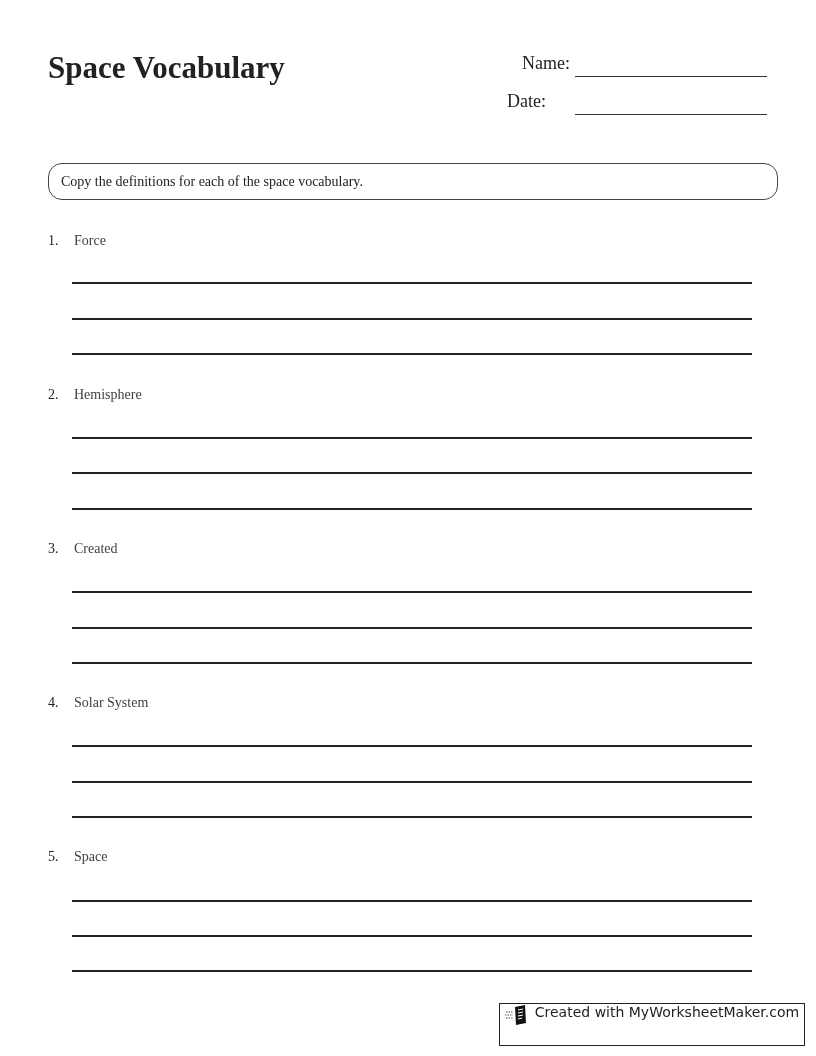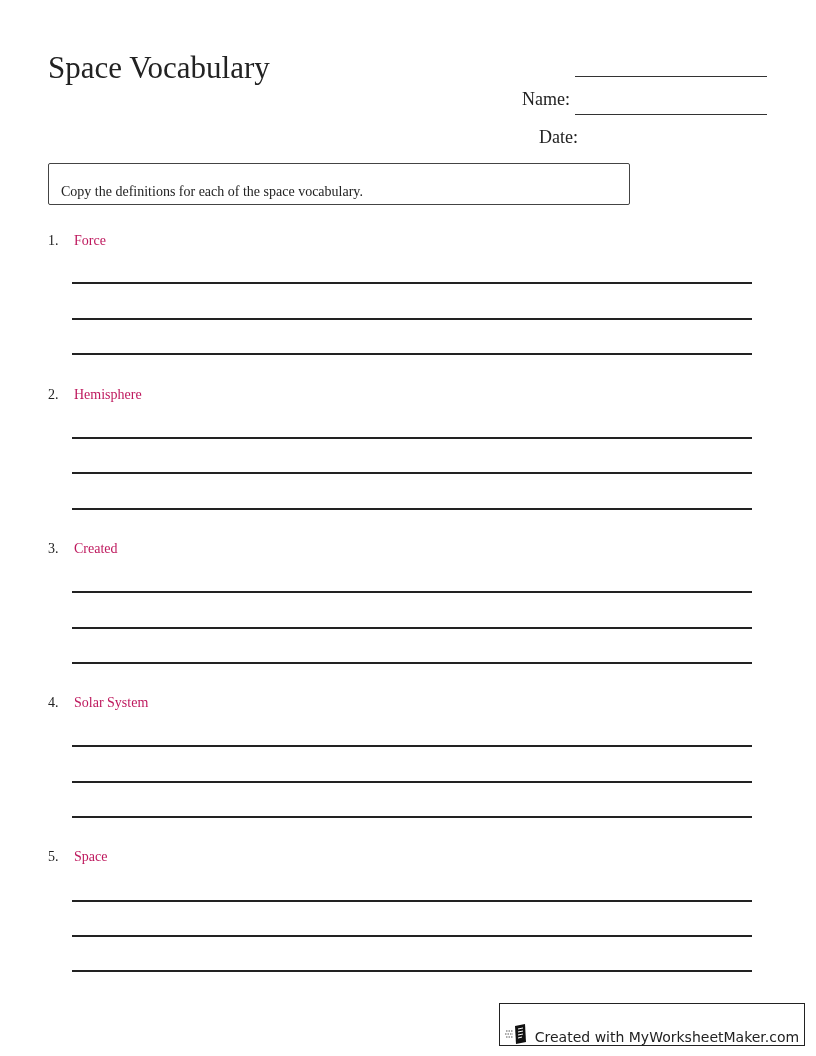--- a/index.html
+++ b/index.html
@@ -3,55 +3,55 @@
   <meta charset="utf-8">
   <style>
     html, body { margin: 0; padding: 0; }
     body {
       width: 816px; height: 1056px; background: #ffffff; position: relative;
       font-family: "Liberation Serif", "DejaVu Serif", serif; color: #222;
       overflow: hidden;
     }
     .title {
       position: absolute; left: 48px; top: 50px;
-      font-size: 31px; color: #222; margin: 0; font-weight: normal;
+      font-size: 31px; color: #222; margin: 0; font-weight: bold;
     }
     .field { position: absolute; font-size: 18px; color: #222; }
-    .field .label { position: absolute; right: 0; white-space: nowrap; margin-top: 36px; }
+    .field .label { position: absolute; right: 0; white-space: nowrap; }
     .field-line { position: absolute; height: 0; border-bottom: 1px solid #333; }
     .instructions {
-      position: absolute; left: 48px; top: 163px; width: 582px; height: 37px;
-      border: 1px solid #444; border-radius: 2px; box-sizing: border-box;
-      font-size: 14px; padding: 20px 12px; color: #222;
+      position: absolute; left: 48px; top: 163px; width: 730px; height: 37px;
+      border: 1px solid #444; border-radius: 14px; box-sizing: border-box;
+      font-size: 14px; padding: 10px 12px; color: #222;
     }
     .question { position: absolute; left: 48px; width: 720px; }
     .q-num { position: absolute; left: 0; top: 0; font-size: 14px; color: #222; }
-    .q-term { position: absolute; left: 26px; top: 0; font-size: 14px; color: #be185d; }
+    .q-term { position: absolute; left: 26px; top: 0; font-size: 14px; color: #404040; }
     .answer-line {
       position: absolute; left: 24px; width: 680px; height: 2px; background: #222;
     }
     .footer {
       position: absolute; left: 499px; top: 1003px; width: 306px; height: 43px;
       border: 1px solid #222; box-sizing: border-box;
-      display: flex; align-items: flex-end; justify-content: center;
+      display: flex; align-items: flex-start; justify-content: center;
       font-family: "DejaVu Sans", sans-serif; font-size: 14px; color: #222;
     }
     .footer .logo { width: 24px; height: 22px; margin-right: 6px; }
   </style>
 </head>
 <body>
 
 <h1 class="title">Space Vocabulary</h1>
 
 <div class="field" style="left:430px; top:53px; width:140px; height:24px;">
   <span class="label">Name:</span>
 </div>
 <div class="field-line" style="left:575px; top:76px; width:192px;"></div>
 
-<div class="field" style="left:438px; top:91px; width:140px; height:24px;">
+<div class="field" style="left:406px; top:91px; width:140px; height:24px;">
   <span class="label">Date:</span>
 </div>
 <div class="field-line" style="left:575px; top:114px; width:192px;"></div>
 
 <div class="instructions">Copy the definitions for each of the space vocabulary.</div>
 
 <div class="question" style="top:233px; height:125px;">
   <span class="q-num">1.</span>
   <span class="q-term">Force</span>
   <div class="answer-line" style="top:49px;"></div>

